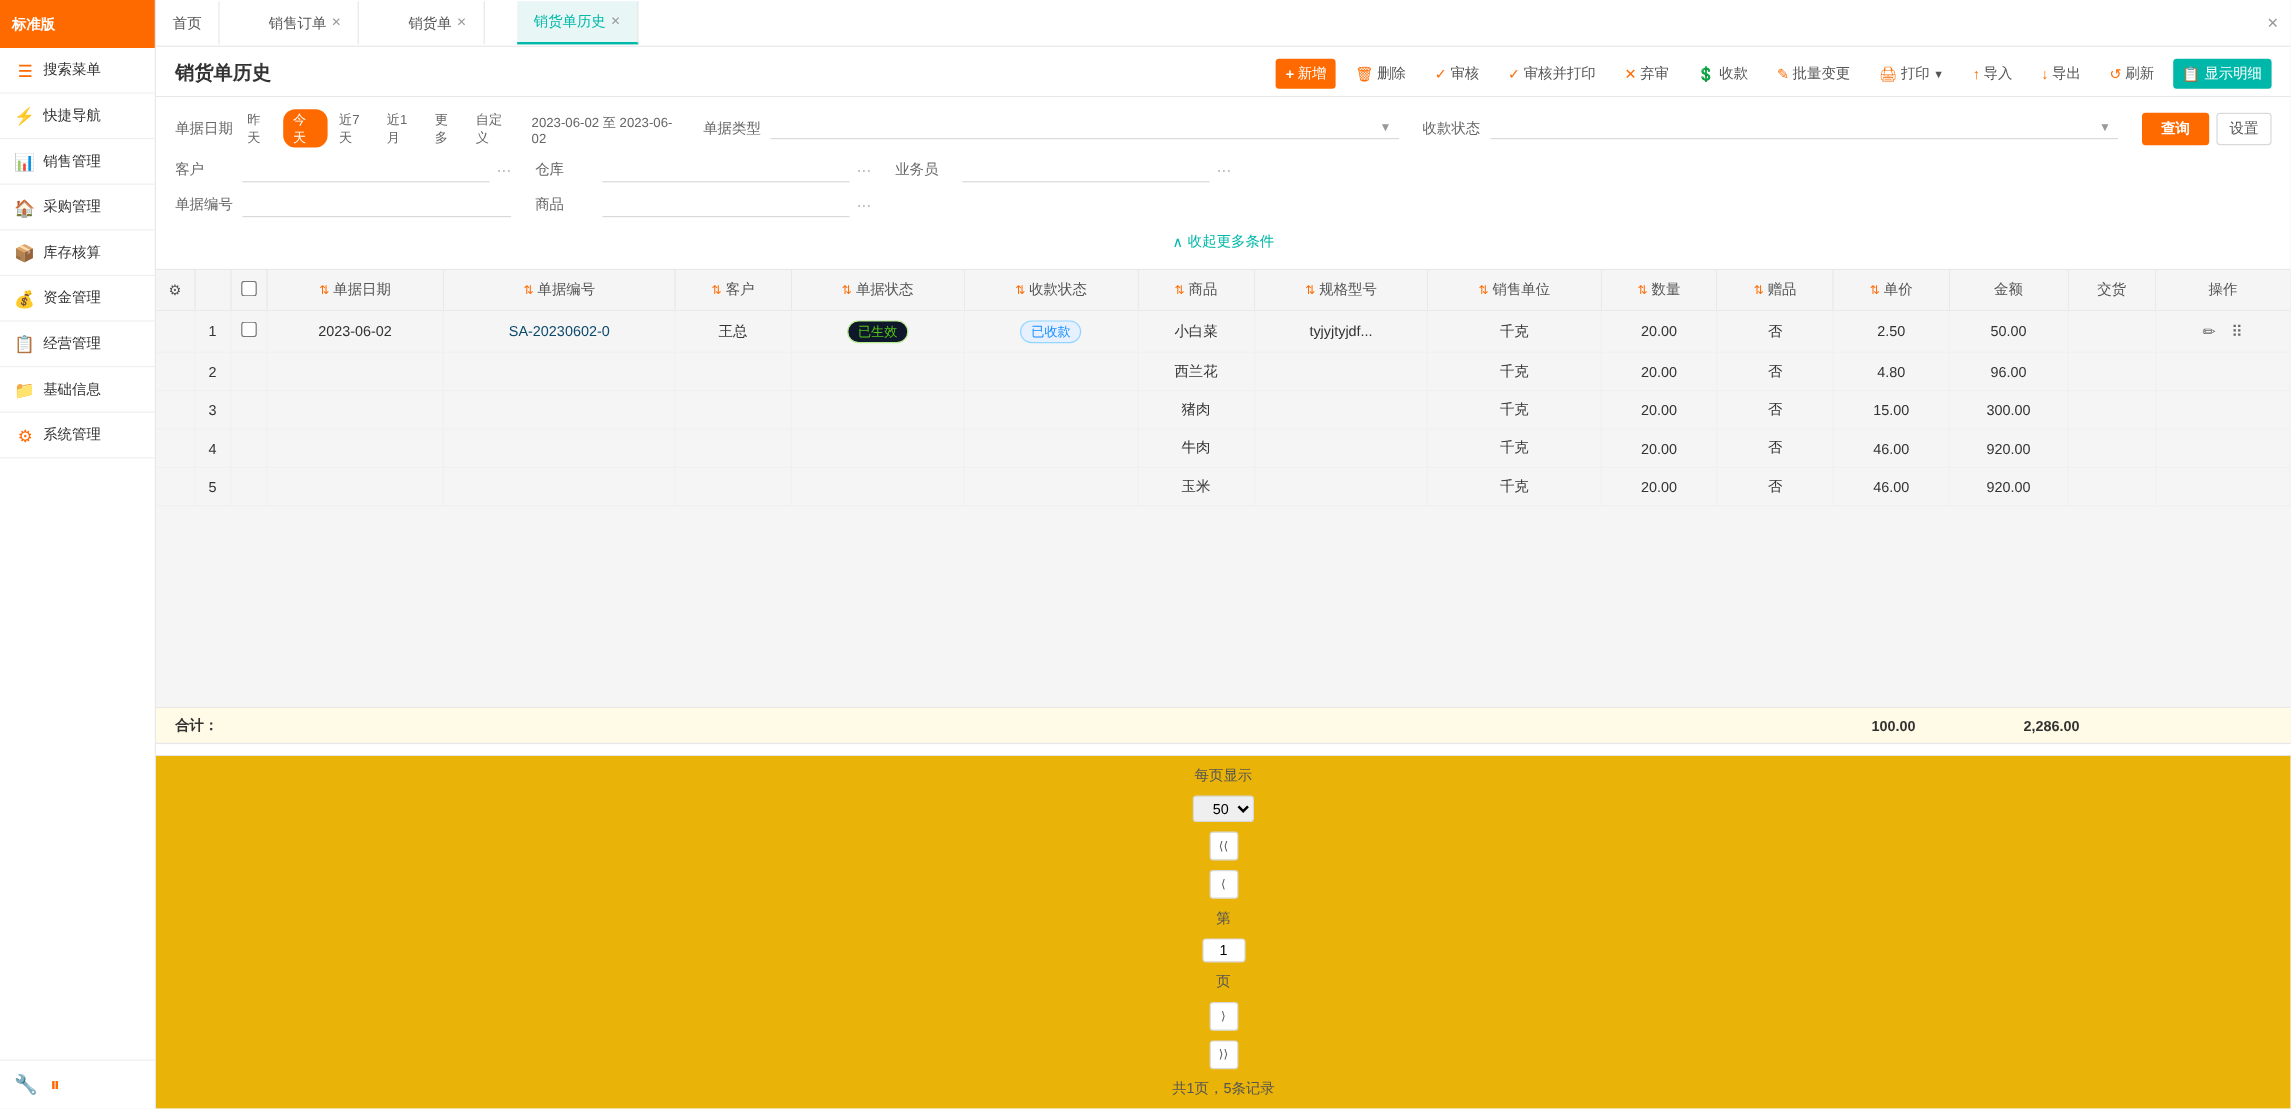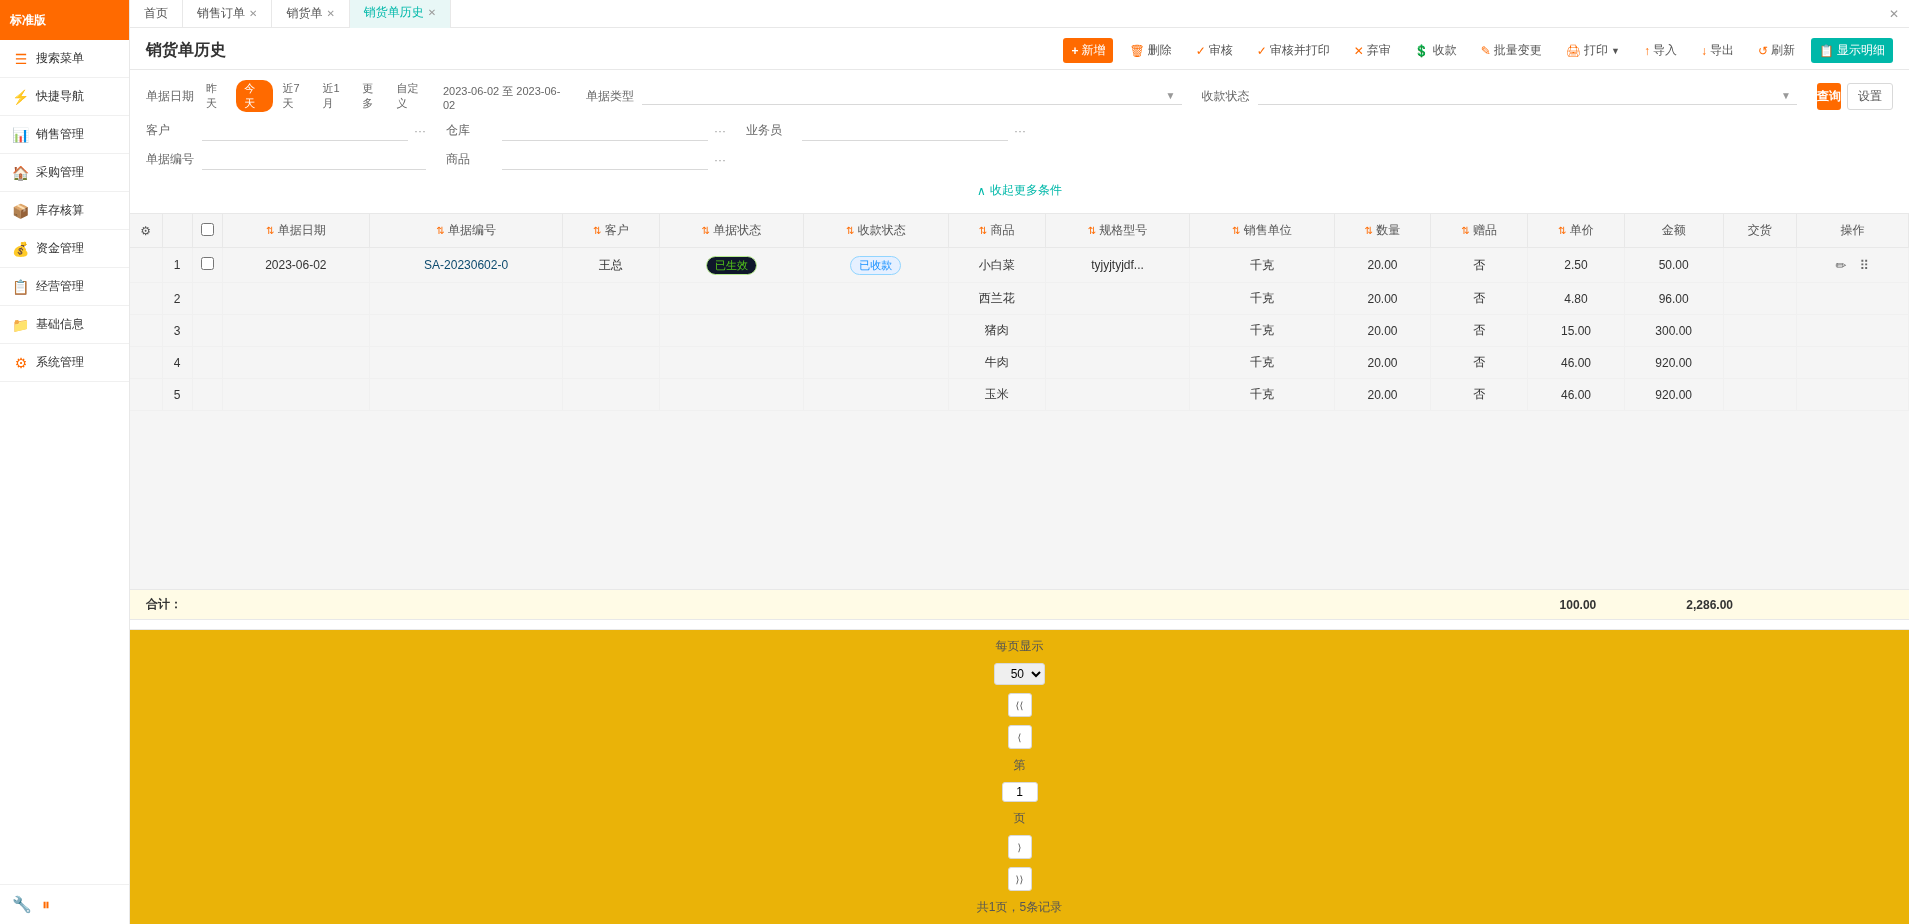--- a/index.html
+++ b/index.html
@@ -51,22 +51,23 @@
       flex-direction: column;
       overflow: hidden;
     }
 
     
     .tabs-bar {
       display: flex;
       align-items: center;
       background: #fff;
       border-bottom: 1px solid #e8e8e8;
-      height: 28px;
+      height: 39px;
       padding: 0 0 0 0;
+      gap: 27px;
     }
     .tab {
       display: flex;
       align-items: center;
       padding: 0 14px;
       height: 36px;
       cursor: pointer;
       color: #555;
       border-right: 1px solid #e8e8e8;
       gap: 4px;
@@ -297,21 +298,21 @@
       border-radius: 3px;
       padding: 3px 10px;
       color: #555;
       cursor: pointer;
       font-size: 12px;
     }
     .query-btn {
       background: #ff6a00;
       border: none;
       border-radius: 3px;
-      padding: 5px 0;
+      padding: 5px 16px;
       color: #fff;
       cursor: pointer;
       font-size: 12px;
       font-weight: bold;
     }
 
     .gear-col { width: 32px; text-align: center; }
     .num-col { width: 30px; text-align: center; }
     .checkbox-col { width: 30px; text-align: center; }
     input[type="checkbox"] { cursor: pointer; }

